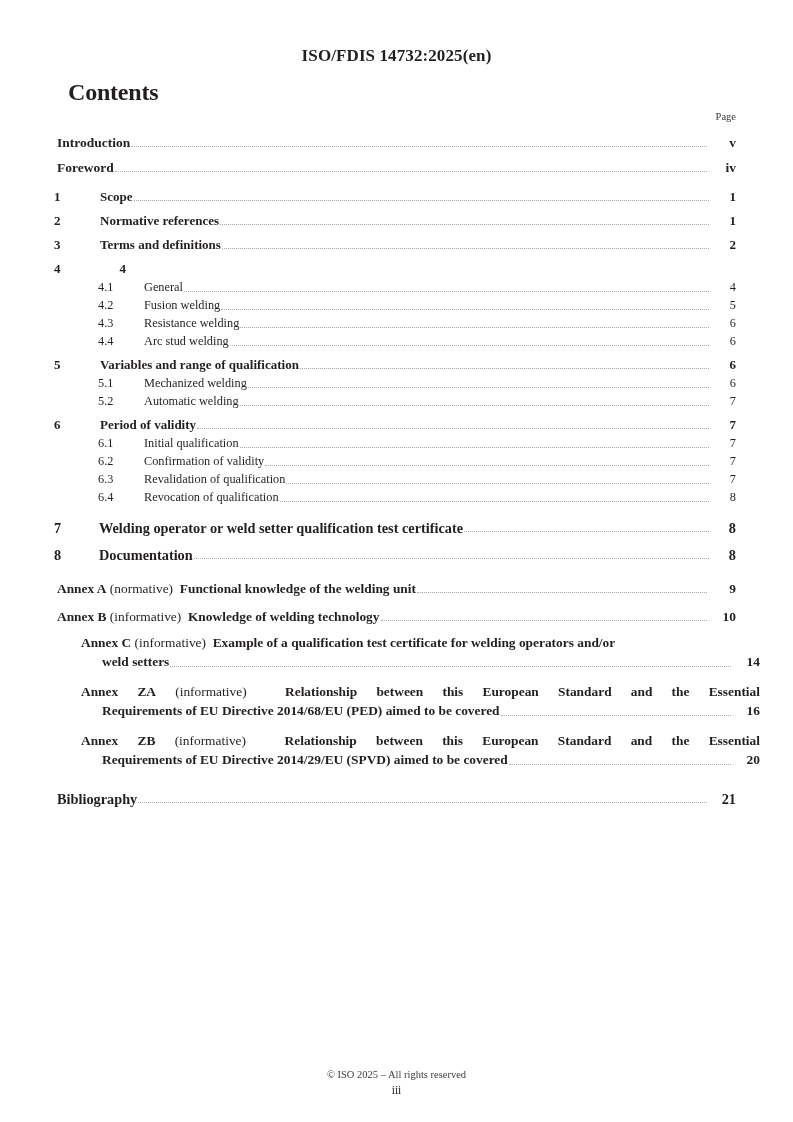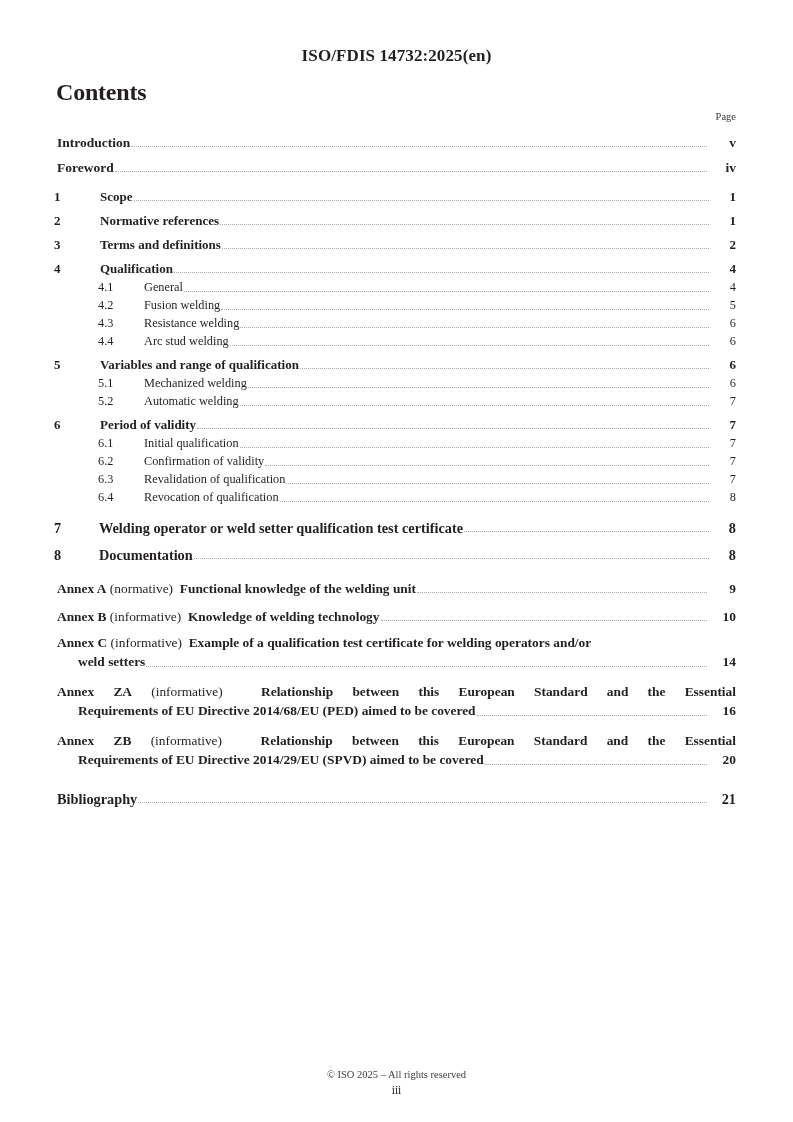--- a/index.html
+++ b/index.html
@@ -31,21 +31,21 @@
     font-weight: bold;
     font-size: 17px;
     letter-spacing: 0.1px;
     color: #231f20;
   }
 
   
   .contents-title {
     position: absolute;
     top: 79px;
-    left: 56px;
+    left: 68px;
     font-size: 24px;
     font-weight: bold;
     letter-spacing: -0.2px;
   }
   .page-col-label {
     position: absolute;
     top: 91px;
     right: 57px;
     font-size: 10.5px;
     color: #3a3a3a;
@@ -148,20 +148,21 @@
   .row-annex .title-text { padding-left: 4px; }
   .annex-label { font-weight: bold; }
   .annex-kind { font-weight: normal; }
   .annex-title { font-weight: bold; }
 
   
   .row-annex-multi {
     font-size: 13.4px;
     position: relative;
     margin-bottom: 3px;
+    margin-left: 24px;
   }
   .annex-multi-l1 {
     display: block;
     width: 683px;
     text-align: justify;
     text-align-last: justify;
     white-space: normal;
     line-height: 19px;
     padding-left: 4px;
     box-sizing: border-box;
@@ -266,24 +267,20 @@
       <span class="num">3</span>
       <div class="title-wrap">
         <span class="title-text">Terms and definitions</span>
         <span class="leader"></span>
       </div>
       <span class="pg">2</span>
     </div>
 
     <div class="toc-row row-l1">
       <span class="num">4</span>
-      <div class="title-wrap">
-        <span class="title-text">Qualification</span>
-        <span class="leader"></span>
-      </div>
       <span class="pg">4</span>
     </div>
 
     <div class="toc-row row-l2">
       <span class="num">4.1</span>
       <div class="title-wrap">
         <span class="title-text">General</span>
         <span class="leader"></span>
       </div>
       <span class="pg">4</span>

